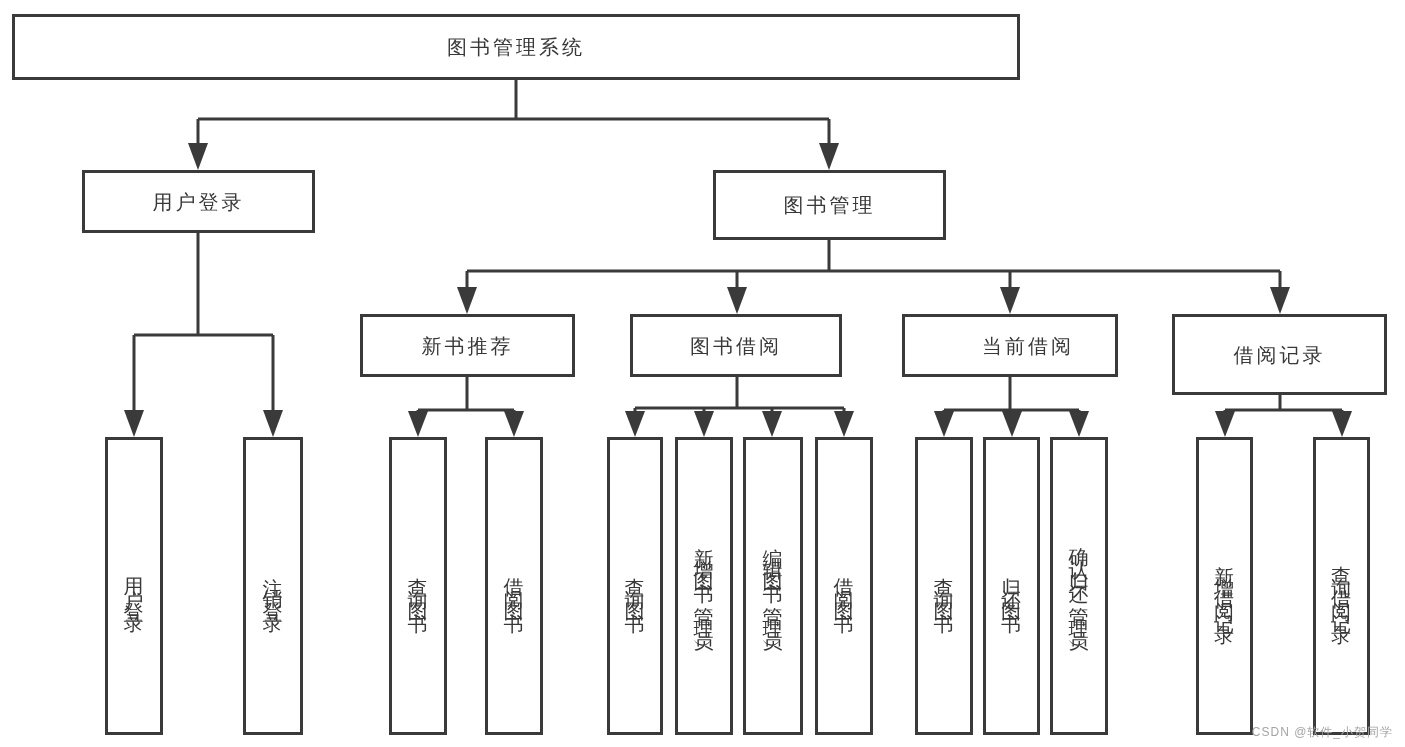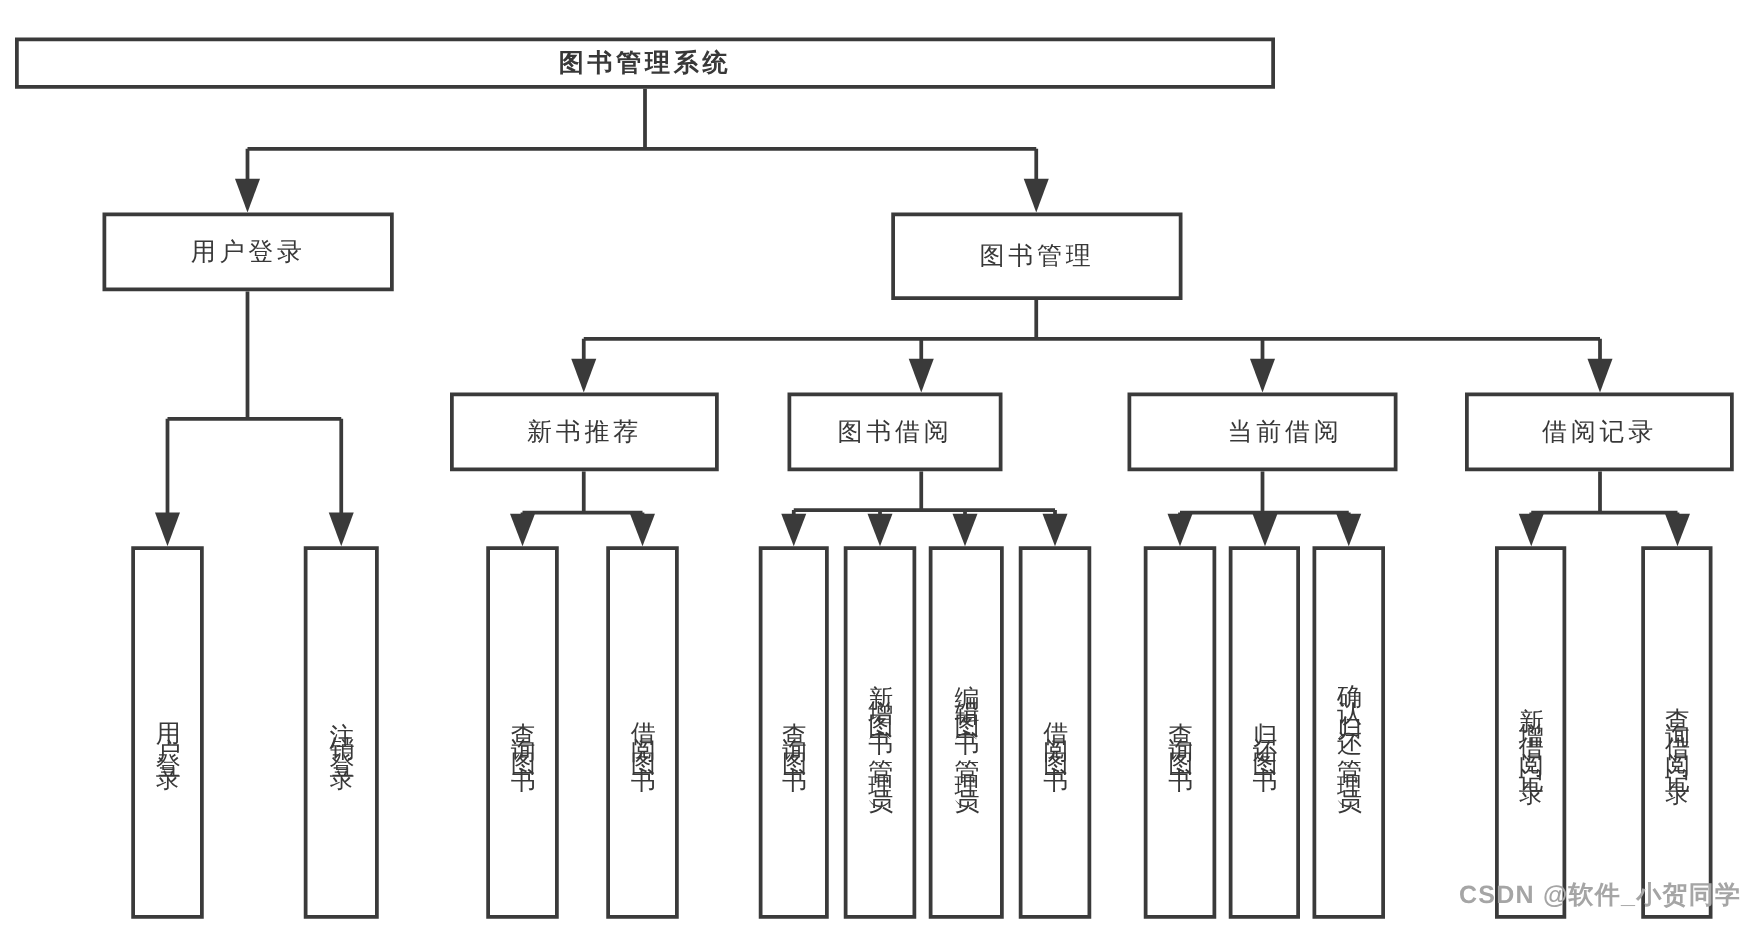--- a/index.html
+++ b/index.html
@@ -40,27 +40,26 @@
   }
   .box.vertical .lbl {
     writing-mode: vertical-rl;
     letter-spacing: 12px;
     white-space: normal;
     font-size: 20px;
   }
   .watermark {
     position: absolute;
     right: 12px;
-    bottom: 18px;
+    bottom: 6px;
     color: #a5a5a5;
-    font-size: 20px;
+    font-size: 12px;
     letter-spacing: 1px;
     z-index: 5;
     pointer-events: none;
-    font-weight: bold;
   }
 </style>
 </head>
 <body>
 
 <div class="stage">
 
   <svg class="connectors" viewBox="0 0 1405 747" xmlns="http://www.w3.org/2000/svg">
     <g stroke="#3a3a3a" stroke-width="3" fill="none">
       <path d="M516 68 L516 119 M198 119 L829 119 M198 119 L198 146 M829 119 L829 146"></path>
@@ -117,41 +116,41 @@
 
     <g stroke="#3a3a3a" stroke-width="3" fill="none">
       <path d="M1280 377 L1280 410 M1225 410 L1342 410 M1225 410 L1225 414 M1342 410 L1342 414"></path>
     </g>
     <g fill="#3a3a3a" stroke="none">
       <polygon points="1215,411 1235,411 1225,437"></polygon>
       <polygon points="1332,411 1352,411 1342,437"></polygon>
     </g>
   </svg>
 
-  <div class="box" style="left:12px;top:30px;width:1008px;height:41px;font-weight:bold;">
+  <div class="box" style="left:12px;top:14px;width:1008px;height:66px;">
     <span class="lbl">图书管理系统</span>
   </div>
 
   <div class="box" style="left:82px;top:170px;width:233px;height:63px;">
     <span class="lbl">用户登录</span>
   </div>
   <div class="box" style="left:713px;top:170px;width:233px;height:70px;">
     <span class="lbl">图书管理</span>
   </div>
 
   <div class="box" style="left:360px;top:314px;width:215px;height:63px;">
     <span class="lbl">新书推荐</span>
   </div>
-  <div class="box" style="left:630px;top:314px;width:172px;height:63px;">
+  <div class="box" style="left:630px;top:314px;width:212px;height:63px;">
     <span class="lbl">图书借阅</span>
   </div>
   <div class="box" style="left:902px;top:314px;width:216px;height:63px;padding-left:36px;">
     <span class="lbl">当前借阅</span>
   </div>
-  <div class="box" style="left:1172px;top:314px;width:215px;height:63px;">
+  <div class="box" style="left:1172px;top:314px;width:215px;height:81px;">
     <span class="lbl">借阅记录</span>
   </div>
 
   <div class="box vertical" style="left:105px;top:437px;width:58px;height:298px;">
     <span class="lbl">用户登录</span>
   </div>
   <div class="box vertical" style="left:243px;top:437px;width:60px;height:298px;">
     <span class="lbl">注销登录</span>
   </div>
 

